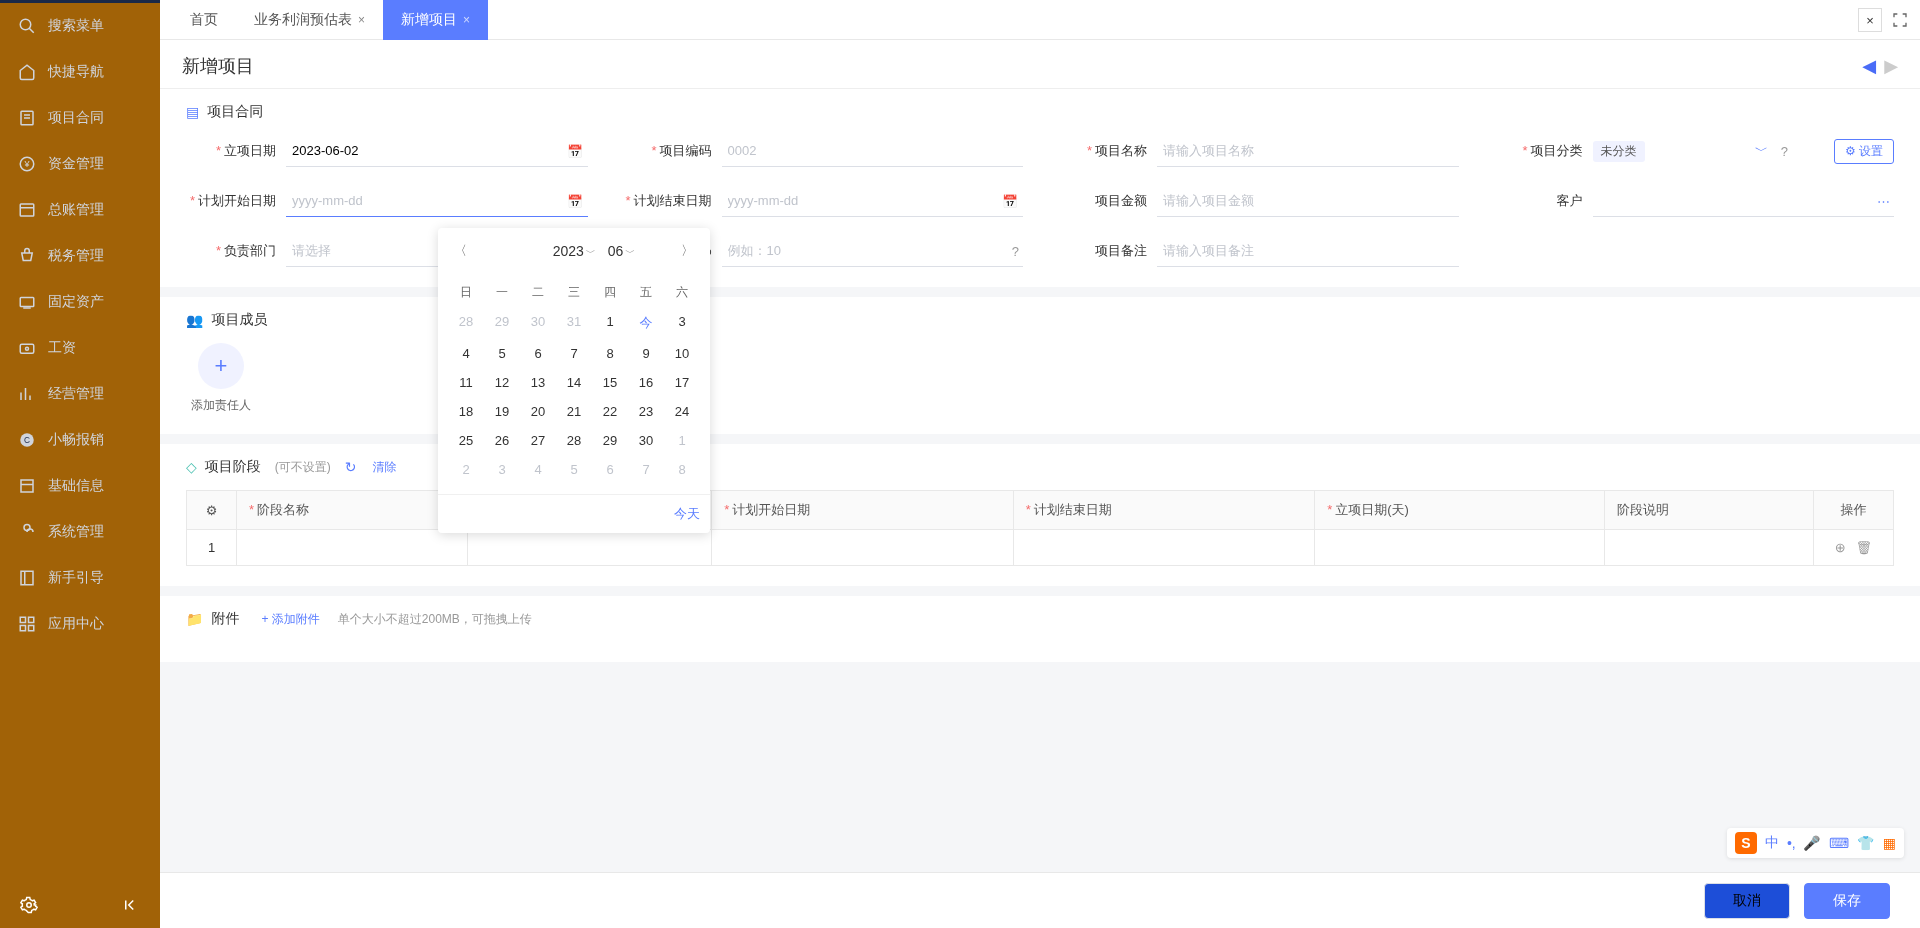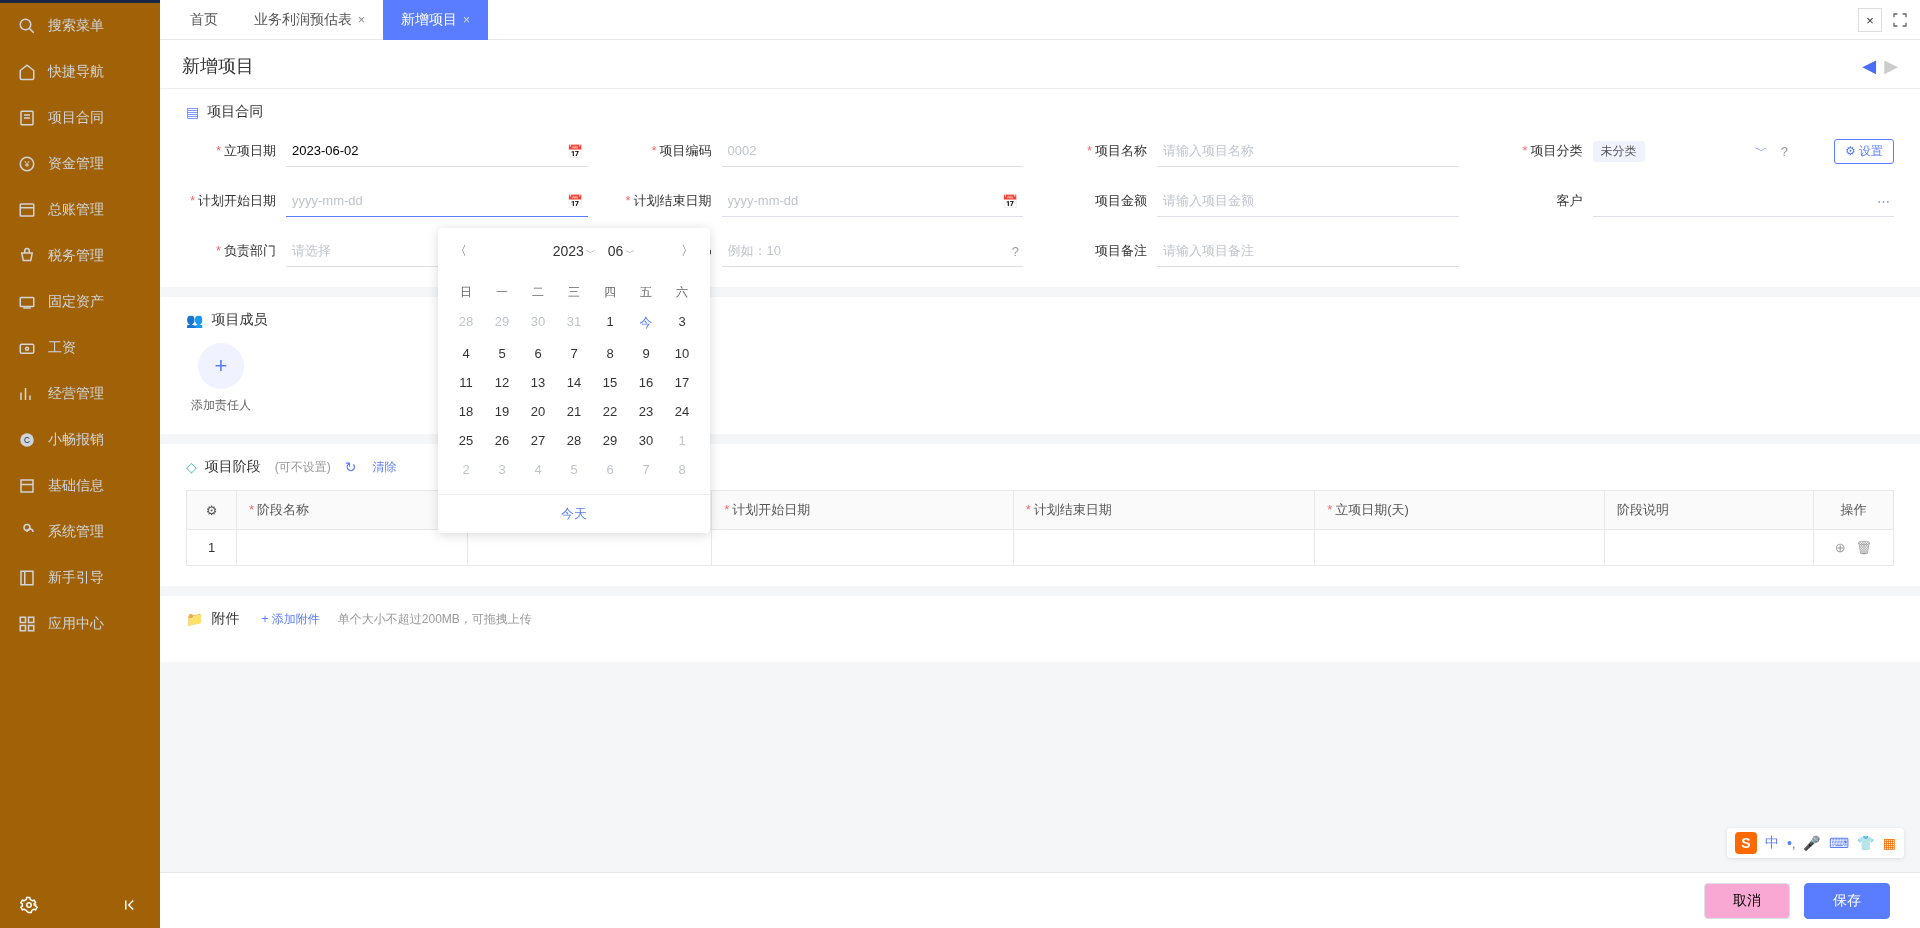--- a/index.html
+++ b/index.html
@@ -65,36 +65,36 @@
 .phase-table .col-op { width: 80px; text-align: center; }
 .row-ops { display: flex; gap: 10px; justify-content: center; color: #999; }
 .row-ops span { cursor: pointer; }
 
 
 .attach-link { color: #5a7dff; font-size: 12px; cursor: pointer; }
 .attach-hint { color: #999; font-size: 12px; margin-left: 10px; }
 
 
 .footer { position: absolute; bottom: 0; left: 160px; right: 0; height: 56px; background: #fff; border-top: 1px solid #e8e8e8; display: flex; align-items: center; justify-content: flex-end; gap: 14px; padding: 0 30px; }
-.btn { padding: 8px 28px; border-radius: 4px; font-size: 14px; cursor: pointer; border: 1px solid #dcdfe6; background: #f9a8d4; }
+.btn { padding: 8px 28px; border-radius: 4px; font-size: 14px; cursor: pointer; border: 1px solid #dcdfe6; background: #1d4ed8; }
 .btn.primary { background: #5a7dff; color: #fff; border-color: #5a7dff; }
 
 
 .datepicker { position: absolute; top: 228px; left: 438px; width: 272px; background: #fff; box-shadow: 0 2px 12px rgba(0,0,0,.15); border-radius: 4px; z-index: 100; }
 .dp-header { display: flex; align-items: center; justify-content: space-between; padding: 10px 12px; }
 .dp-nav { cursor: pointer; color: #666; padding: 4px; }
 .dp-title { display: flex; gap: 12px; font-size: 14px; margin-left: 40px; }
 .dp-title span { cursor: pointer; }
 .dp-chev { font-size: 10px; color: #999; margin-left: 2px; }
 .dp-grid { display: grid; grid-template-columns: repeat(7, 1fr); padding: 4px 10px 10px; }
 .dp-dow { text-align: center; font-size: 12px; color: #666; padding: 6px 0; }
 .dp-day { text-align: center; font-size: 13px; padding: 7px 0; cursor: pointer; color: #333; }
 .dp-day.other { color: #c0c4cc; }
 .dp-day.today { color: #5a7dff; }
-.dp-footer { border-top: 1px solid #f0f0f0; text-align: center; padding: 10px; color: #5a7dff; cursor: pointer; font-size: 13px; }
+.dp-footer { border-top: 1px solid #f0f0f0; text-align: right; padding: 10px; color: #5a7dff; cursor: pointer; font-size: 13px; }
 
 
 .ime { position: absolute; right: 16px; bottom: 70px; display: flex; gap: 8px; align-items: center; background: #fff; padding: 4px 8px; border-radius: 4px; box-shadow: 0 1px 4px rgba(0,0,0,.1); }
 .ime-logo { width: 22px; height: 22px; background: #ff6a00; border-radius: 4px; color: #fff; display: flex; align-items: center; justify-content: center; font-weight: bold; font-size: 14px; }
 .ime-item { color: #5a7dff; font-size: 14px; }
 
 
 svg { width: 100%; height: 100%; }
 </style>
 </head>

